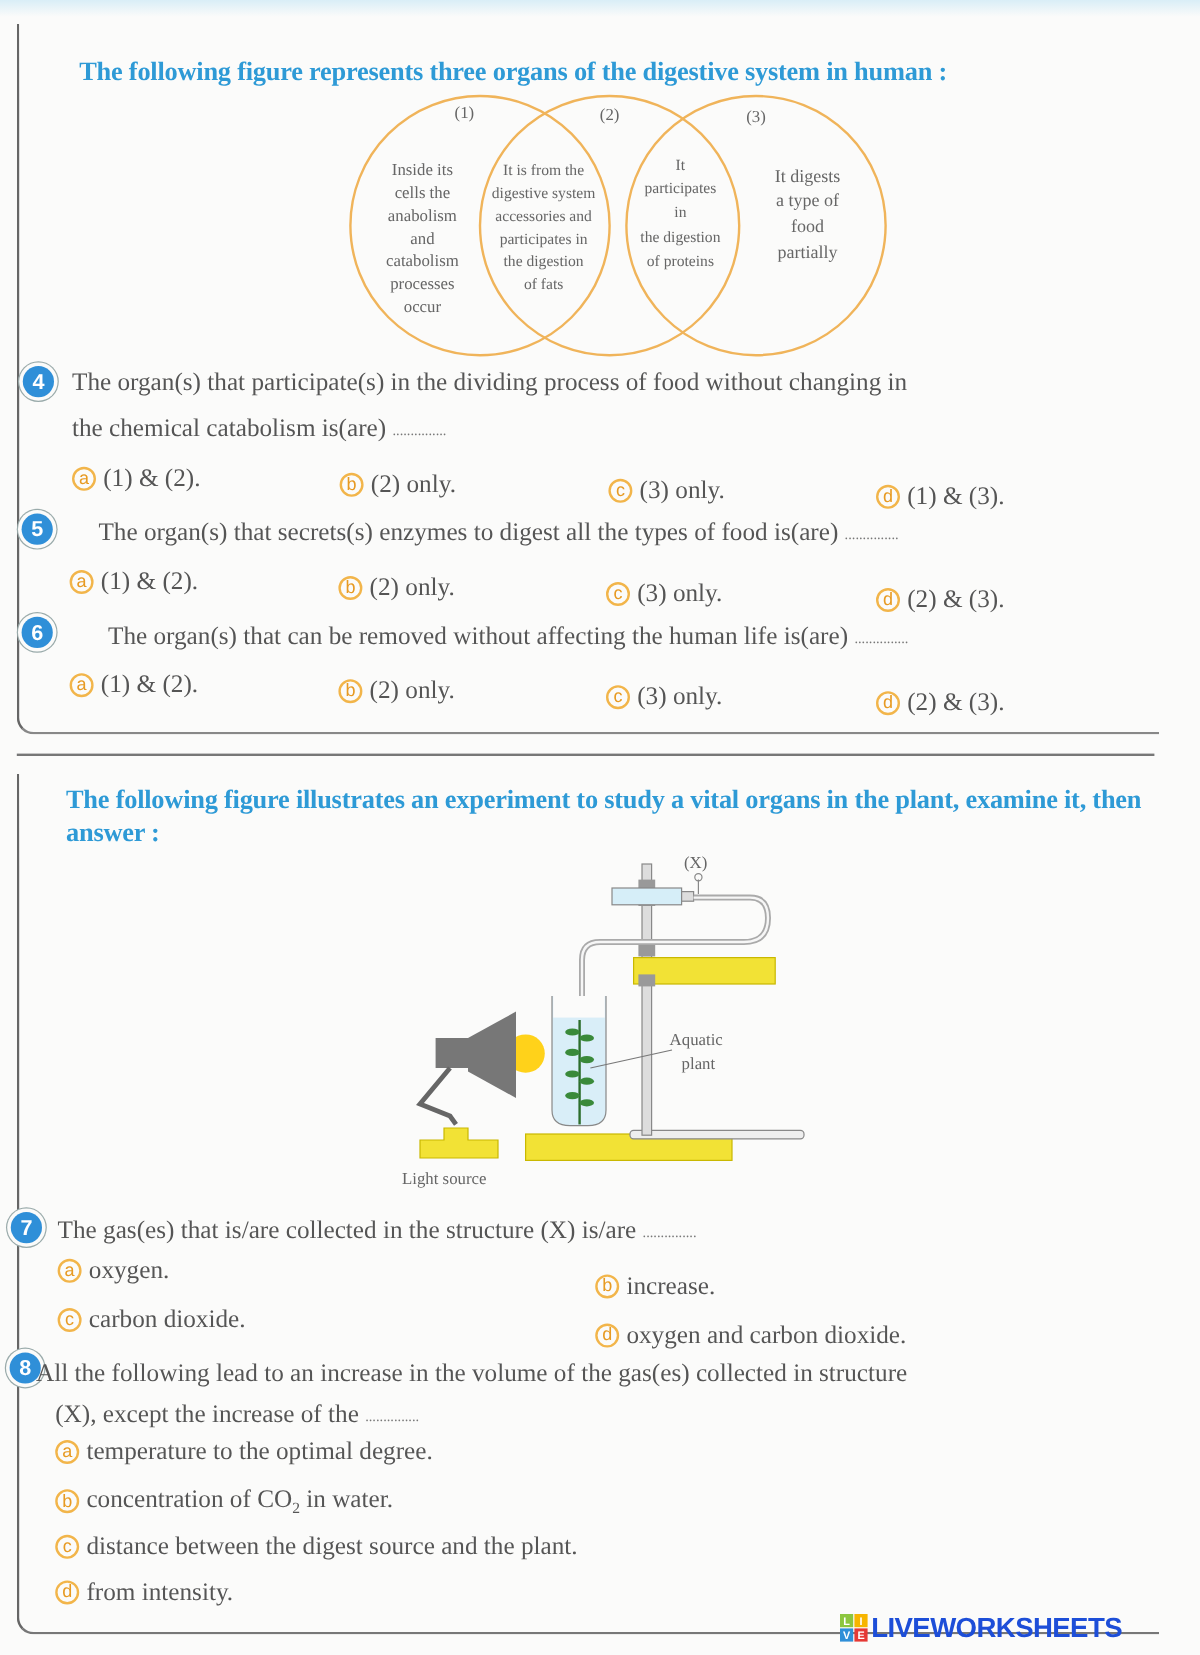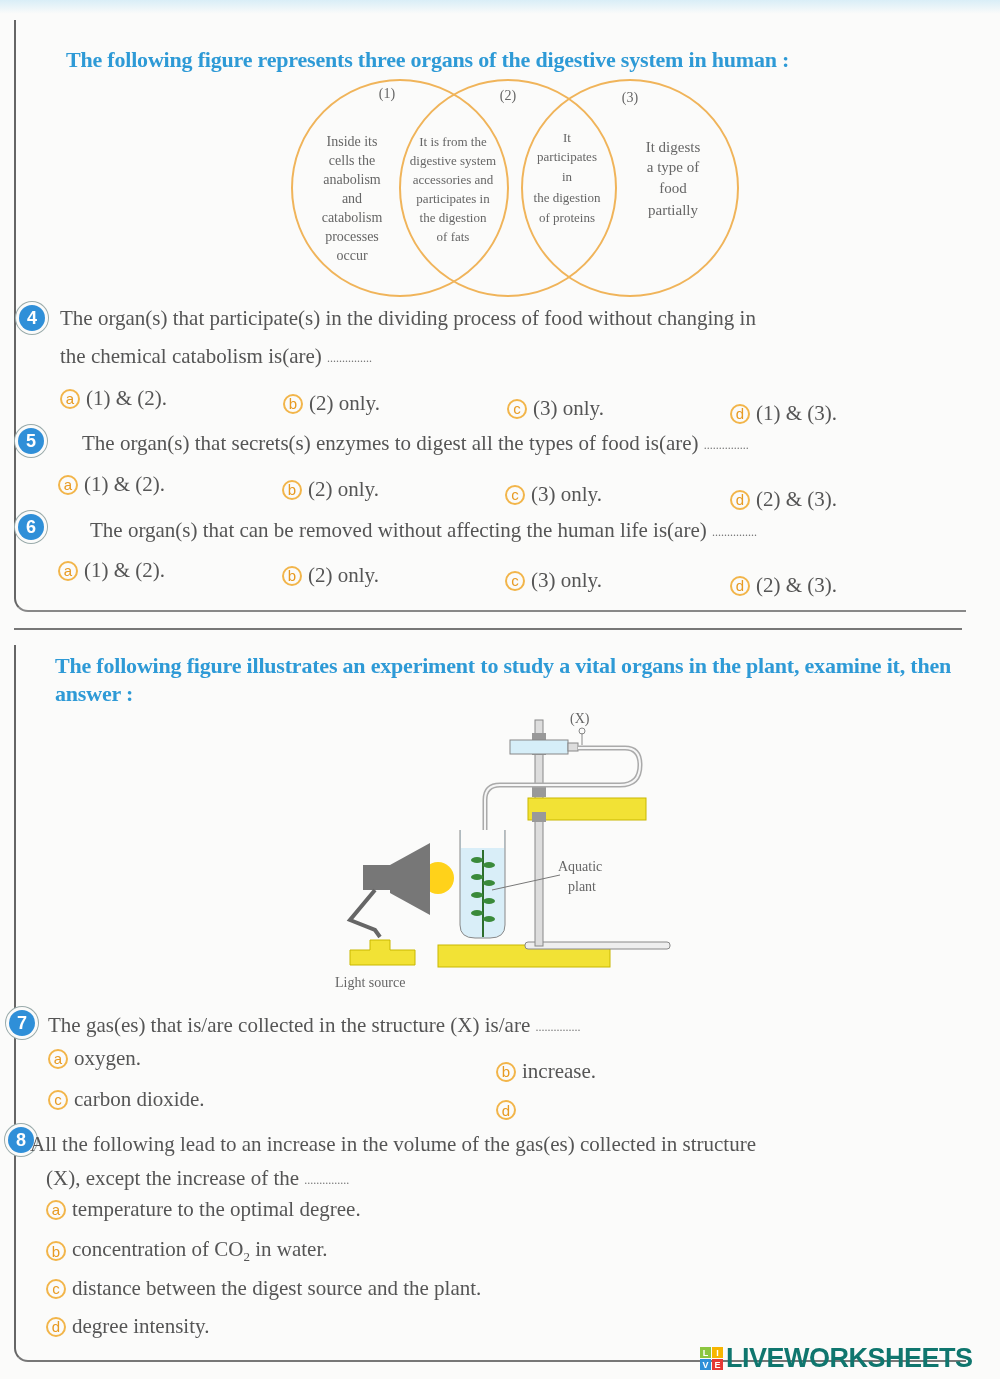--- a/index.html
+++ b/index.html
@@ -56,22 +56,22 @@
   .diagram { position: absolute; left: 320px; top: 705px; width: 370px; height: 290px; }
   .logo {
     position: absolute; left: 700px; top: 1343px; display: flex; align-items: center;
   }
   .logo-grid { display: grid; grid-template-columns: 11px 11px; grid-gap: 1px; margin-right: 3px; }
   .logo-grid span {
     width: 11px; height: 11px; font-size: 9px; color: #fff; font-weight: bold;
     font-family: "Liberation Sans", sans-serif; display: flex; align-items: center; justify-content: center;
   }
   .logo-text {
-    font-family: "Liberation Sans", sans-serif; font-weight: bold; font-size: 27px;
-    color: #0f766e; letter-spacing: -0.5px;
+    font-family: "Liberation Sans", sans-serif; font-weight: bold; font-size: 23px;
+    color: #1d4ed8; letter-spacing: -0.5px;
   }
   sub { font-size: 13px; }
 </style>
 </head>
 <body>
 
 <div class="topband"></div>
 
 <div class="section sec1"></div>
 <div class="heading h1">The following figure represents three organs of the digestive system in human :</div>
@@ -245,20 +245,21 @@
 <div class="opt" style="left:496px;top:1059px;">
     <span class="letter">b</span>
     <span>increase.</span>
   </div>
 <div class="opt" style="left:48px;top:1087px;">
     <span class="letter">c</span>
     <span>carbon dioxide.</span>
   </div>
 <div class="opt" style="left:496px;top:1100px;">
     <span class="letter">d</span>
+    <span>oxygen and carbon dioxide.</span>
   </div>
 
 <div class="qnum" style="left:8px;top:1127px;">8</div>
 <div class="qtext" style="left:30px;top:1126px;">All the following lead to an increase in the volume of the gas(es) collected in structure</div>
 <div class="qtext" style="left:46px;top:1160px;">
   <span>(X), except the increase of the</span> <span class="dots">...............</span>
 </div>
 <div class="opt" style="left:46px;top:1197px;">
     <span class="letter">a</span>
     <span>temperature to the optimal degree.</span>
@@ -266,21 +267,21 @@
 <div class="opt" style="left:46px;top:1237px;">
     <span class="letter">b</span>
     <span><span>concentration of CO</span><sub>2</sub><span> in water.</span></span>
   </div>
 <div class="opt" style="left:46px;top:1276px;">
     <span class="letter">c</span>
     <span>distance between the digest source and the plant.</span>
   </div>
 <div class="opt" style="left:46px;top:1314px;">
     <span class="letter">d</span>
-    <span>degree intensity.</span>
+    <span>from intensity.</span>
   </div>
 
 <div class="logo">
   <div class="logo-grid">
     <span style="background:#8cc63f">L</span>
     <span style="background:#f7b500">I</span>
     <span style="background:#2f8fd8">V</span>
     <span style="background:#e53935">E</span>
   </div>
   <span class="logo-text">LIVEWORKSHEETS</span>

